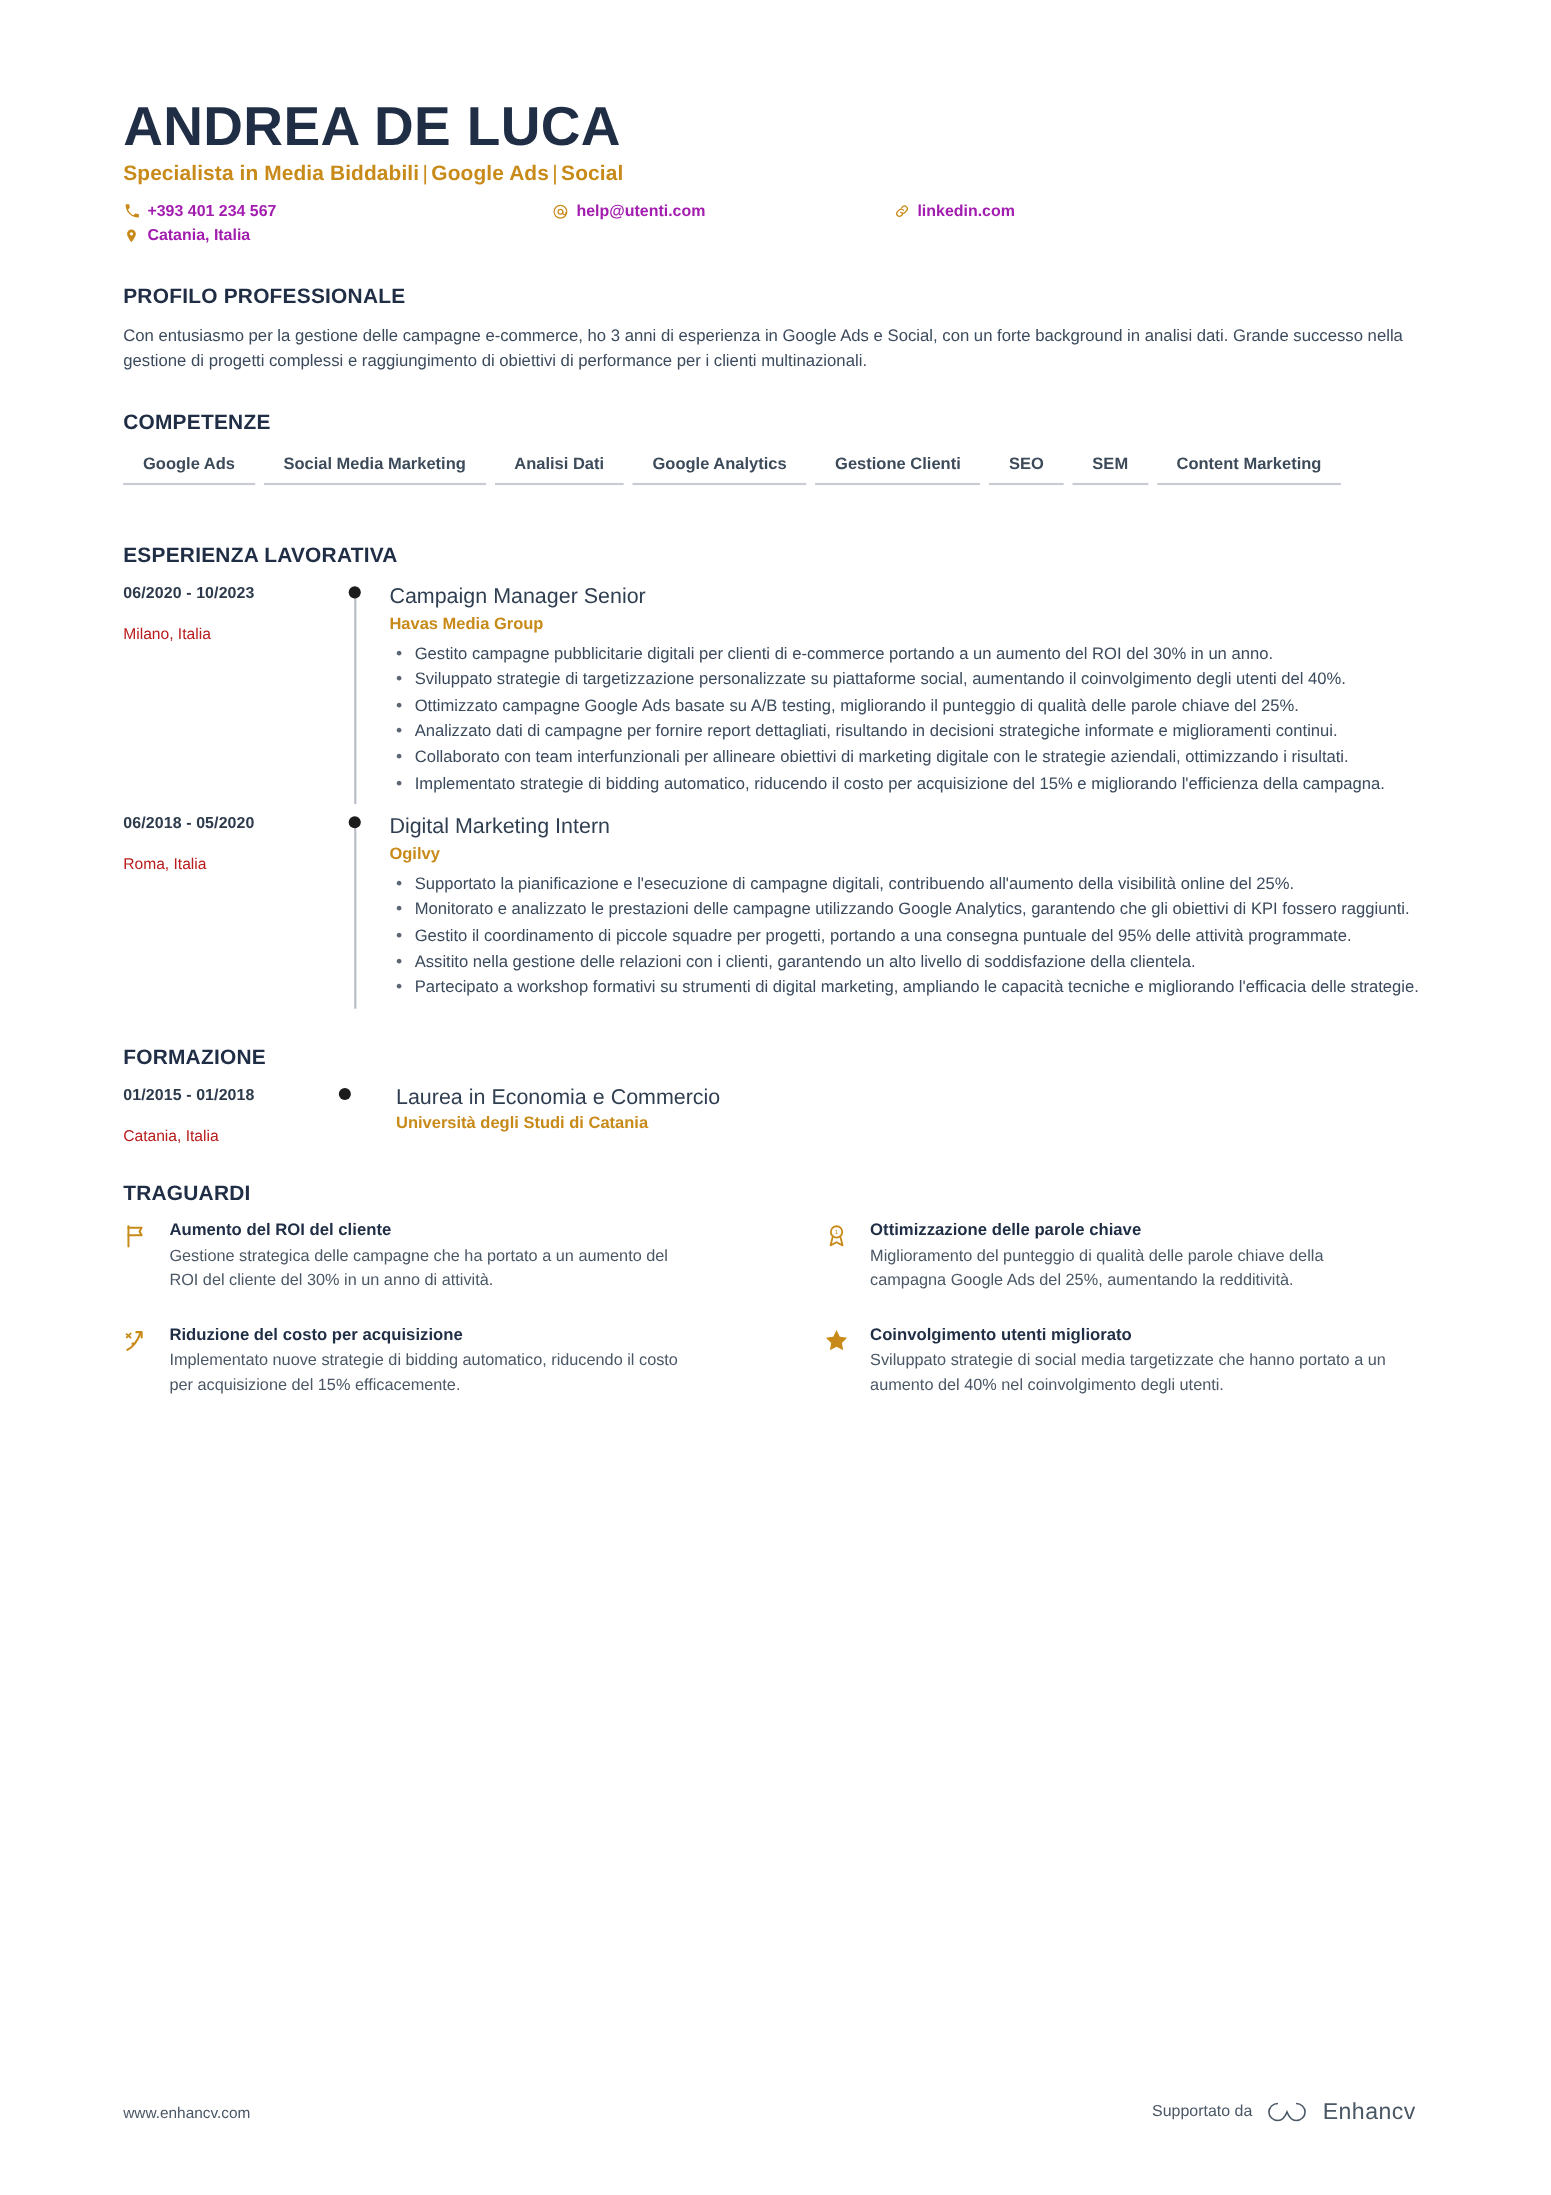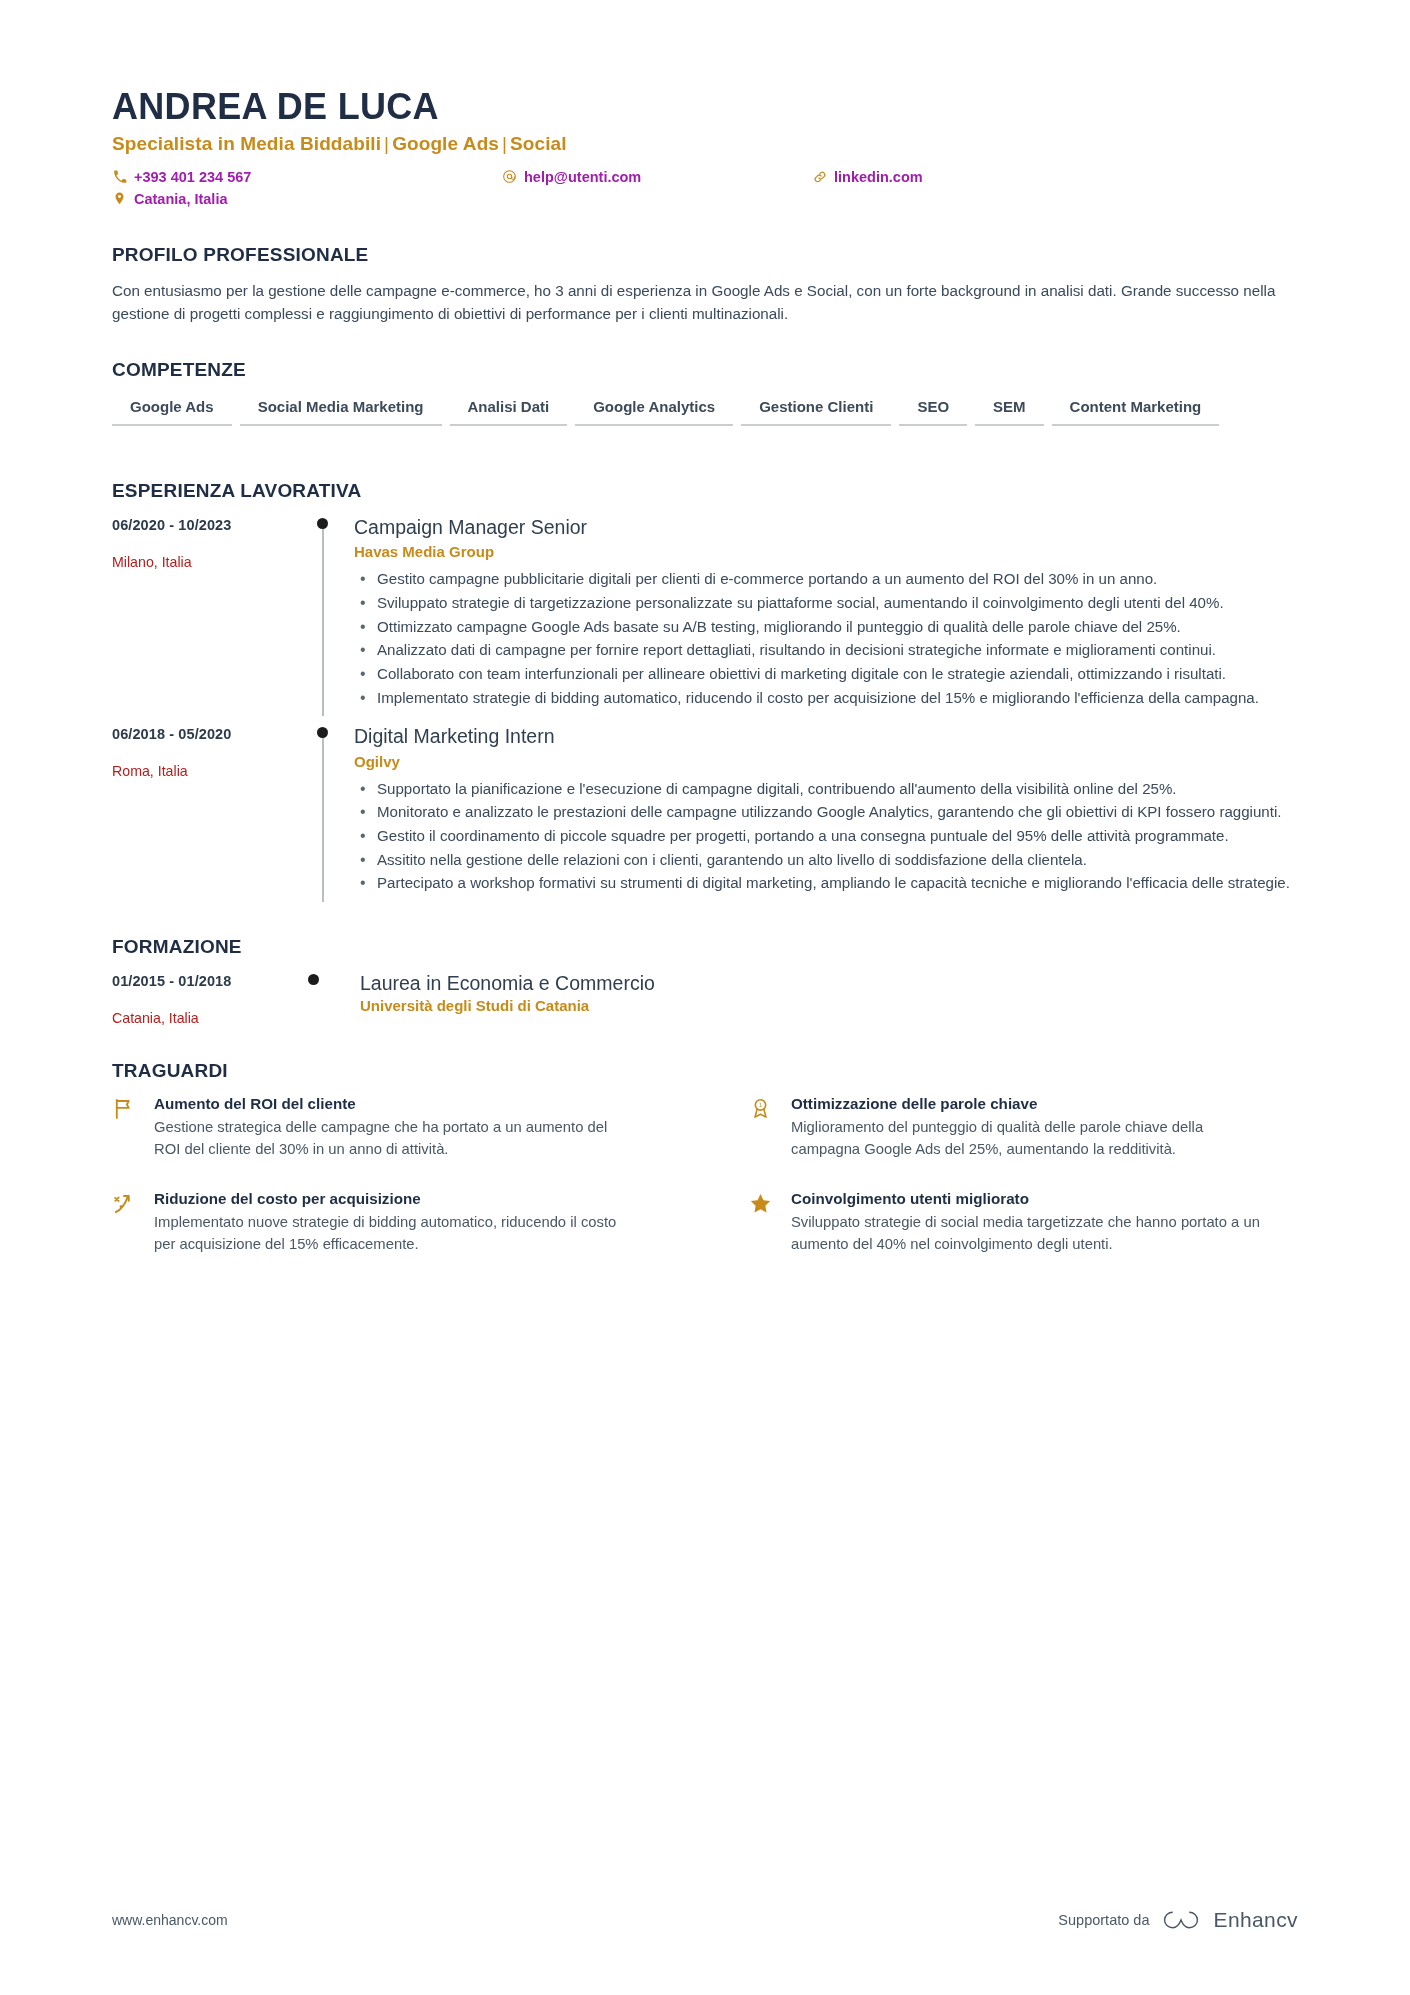--- a/index.html
+++ b/index.html
@@ -15,21 +15,21 @@
 
   .page {
     width: 1410px;
     min-height: 1995px;
     position: relative;
     padding: 88px 112px 0 112px;
   }
 
   
   .name {
-    font-size: 36px;
+    font-size: 50px;
     font-weight: bold;
     letter-spacing: 0.3px;
     color: #1f2d45;
     line-height: 1.08;
     margin-bottom: 6px;
   }
   .headline {
     font-size: 19px;
     font-weight: bold;
     color: #c88a19;
@@ -224,21 +224,21 @@
     font-size: 14.8px;
     line-height: 1.5;
     color: #4a5765;
     max-width: 470px;
   }
 
   
   .footer {
     position: absolute;
     left: 112px;
-    right: 112px;
+    right: 123px;
     bottom: 62px;
     display: flex;
     align-items: center;
     justify-content: space-between;
   }
   .footer-url {
     font-size: 14px;
     color: #4a5765;
   }
   .footer-brand {

